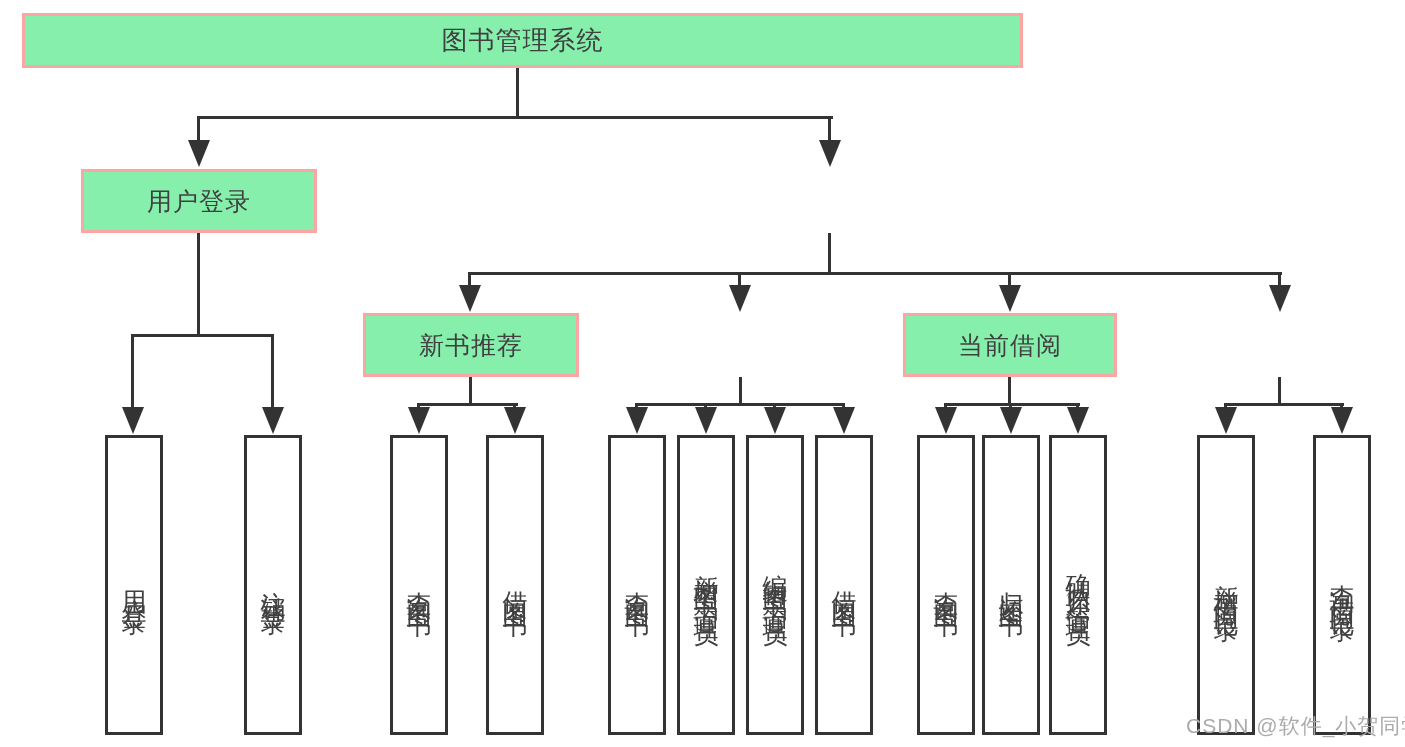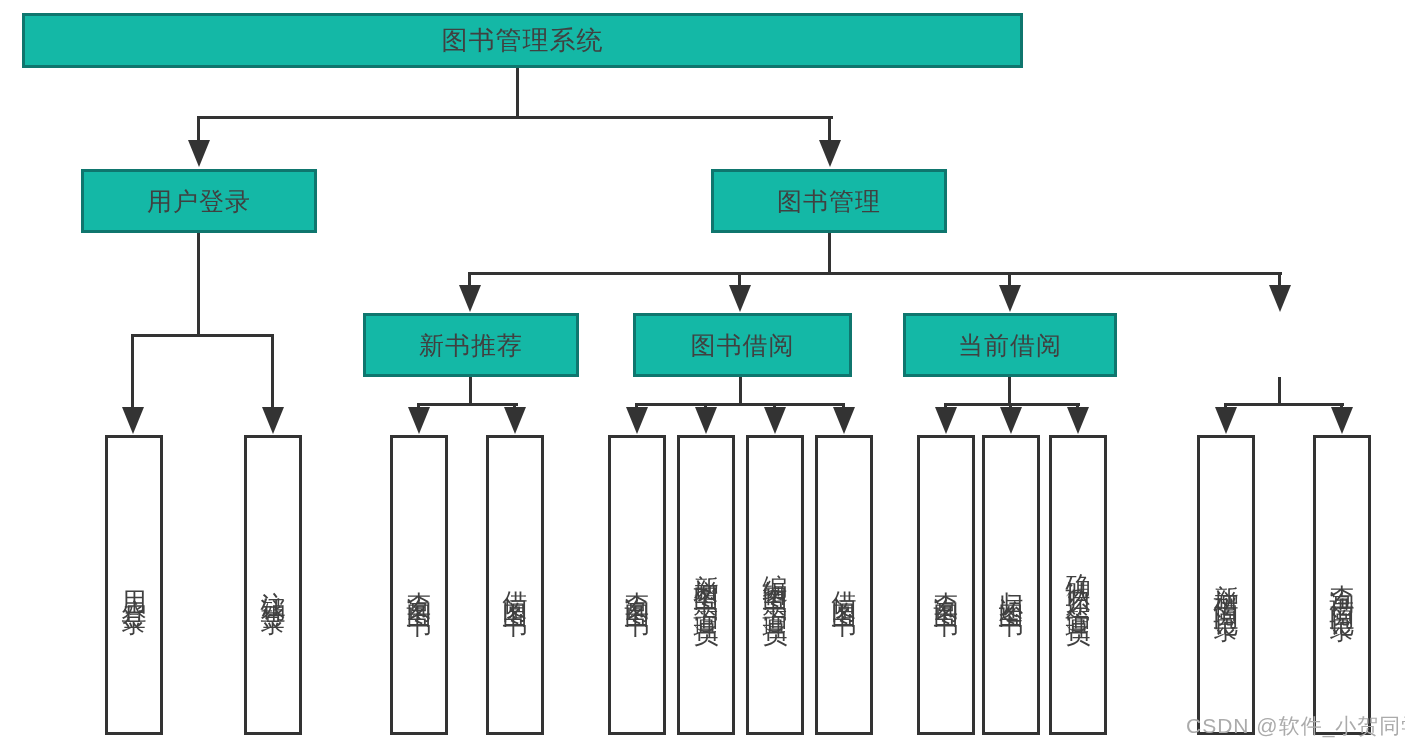--- a/index.html
+++ b/index.html
@@ -8,22 +8,22 @@
     width: 1405px;
     height: 747px;
     background: #ffffff;
     overflow: hidden;
     font-family: "Liberation Sans", "DejaVu Sans", sans-serif;
   }
   
   .node {
     position: absolute;
     box-sizing: border-box;
-    background: #14b8a6;
-    border: 3px solid #0f766e;
+    background: #86efac;
+    border: 3px solid #fca5a5;
     display: flex;
     align-items: center;
     justify-content: center;
     color: #404040;
     font-size: 25px;
     letter-spacing: 1px;
     white-space: nowrap;
   }
   .node.root { font-size: 26px; }
   .leaf {
@@ -65,25 +65,23 @@
 </style>
 </head>
 <body>
 
 <div id="stage">
 
   <div class="node root" style="left:22px; top:13px; width:1001px; height:55px;">图书管理系统</div>
 
   <div class="node" style="left:81px; top:169px; width:236px; height:64px;">用户登录</div>
 
-  <div class="node" style="left:711px; top:169px; width:236px; height:64px;">图书管理</div>
 
   <div class="node" style="left:363px; top:313px; width:216px; height:64px;">新书推荐</div>
 
-  <div class="node" style="left:633px; top:313px; width:219px; height:64px;">图书借阅</div>
 
   <div class="node" style="left:903px; top:313px; width:214px; height:64px;font-family:Liberation Serif, serif;">当前借阅</div>
 
 
   <div class="leaf" style="left:105px; top:435px; width:58px; height:300px;">
     <span>用户登录</span>
   </div>
 
   <div class="leaf" style="left:244px; top:435px; width:58px; height:300px;">
     <span>注销登录</span>

